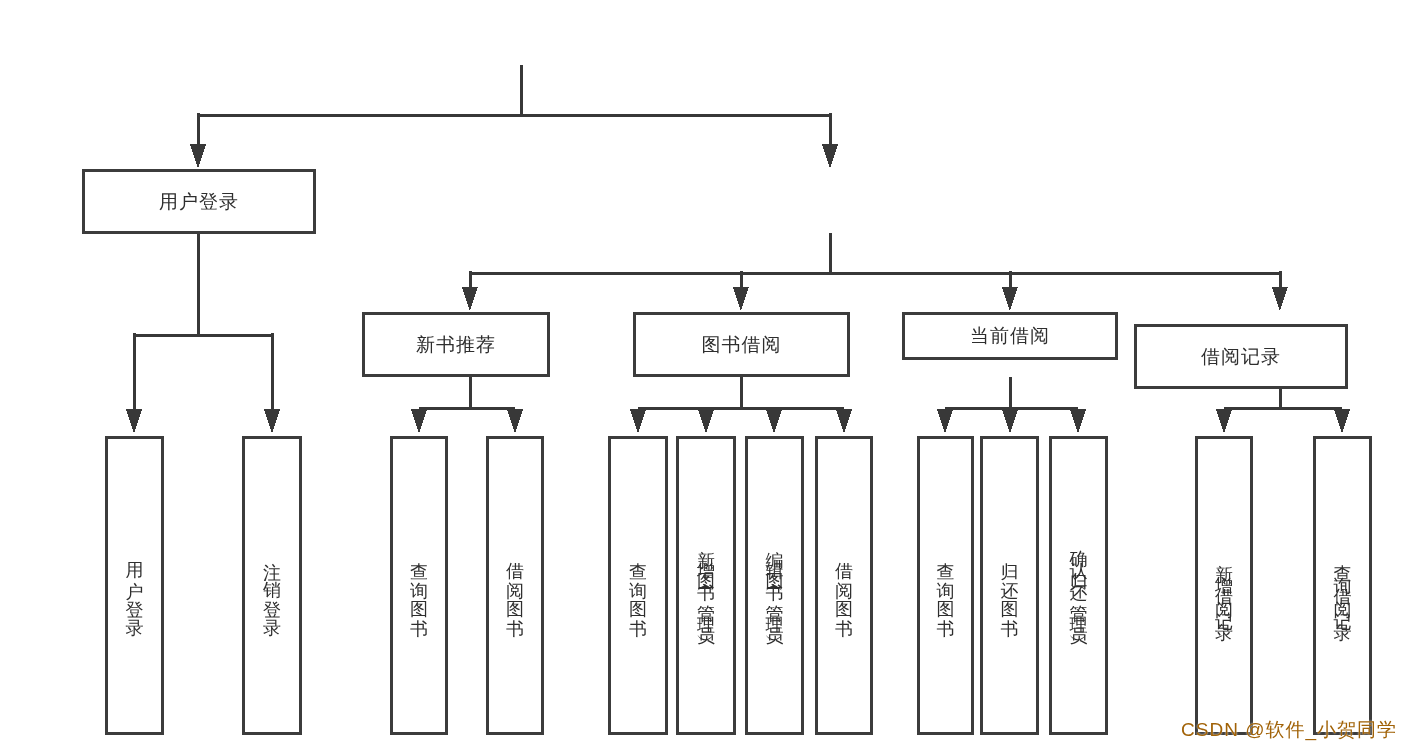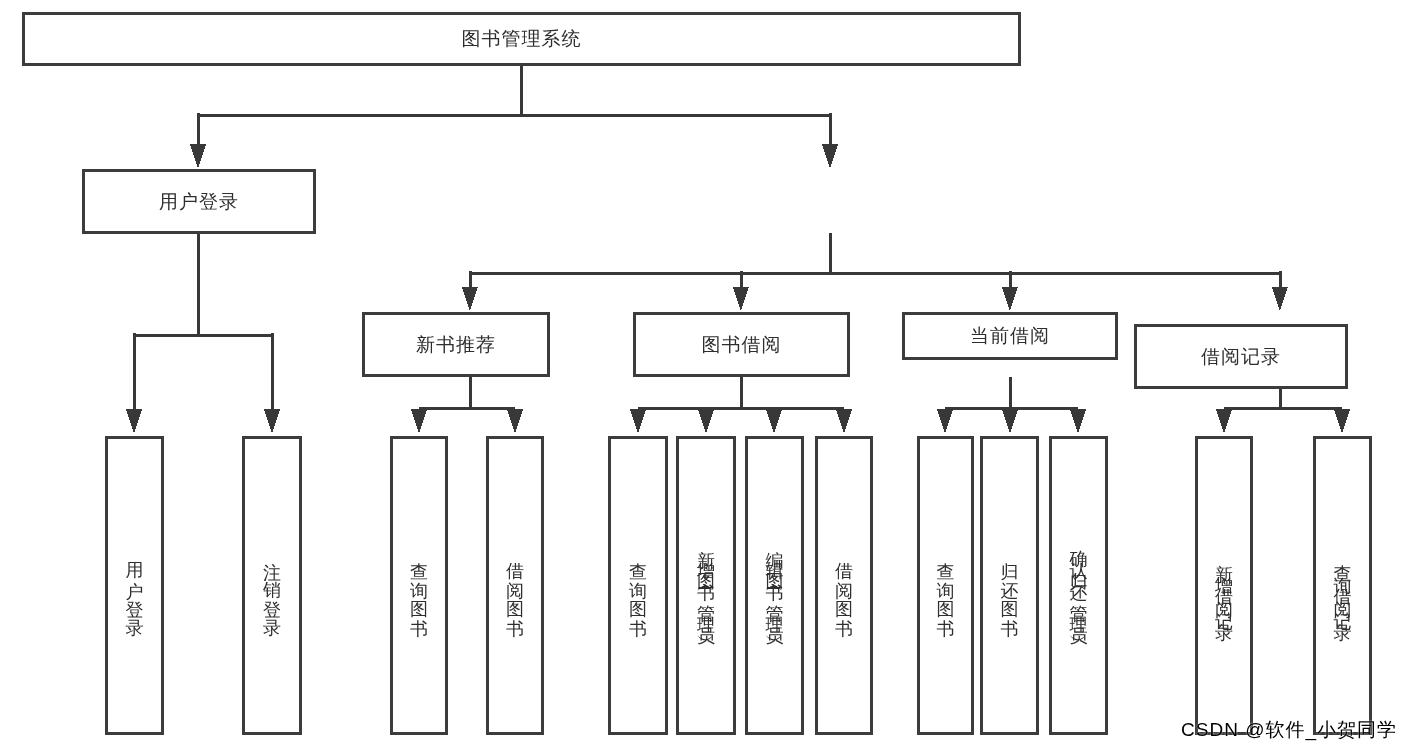--- a/index.html
+++ b/index.html
@@ -37,21 +37,21 @@
     line-height:1;
     white-space:nowrap;
   }
   .ls-loose{letter-spacing:19px;}
   .ls-med{letter-spacing:12px;}
   .ls-tight{letter-spacing:11px;}
   #watermark{
     position:absolute;
     right:8px;bottom:4px;
     font-size:19px;
-    color:#000000;
+    color:#a16207;
     letter-spacing:1px;
     z-index:3;
     text-shadow:0 0 2px #ffffff;
     margin-top:40px;
   }
 </style>
 </head>
 <body>
 
 <div id="canvas">
@@ -114,23 +114,20 @@
     </g>
 
     <g>
       <line x1="1280" y1="377" x2="1280" y2="409"></line>
       <line x1="1224" y1="408" x2="1342" y2="408"></line>
       <polygon points="1216,409 1232,409 1224,434" stroke="none"></polygon>
       <polygon points="1334,409 1350,409 1342,434" stroke="none"></polygon>
     </g>
   </svg>
 
-  <div class="hbox" style="left:22px;top:12px;width:999px;height:54px;">
-    <span>图书管理系统</span>
-  </div>
 
   <div class="hbox" style="left:82px;top:169px;width:234px;height:65px;">
     <span>用户登录</span>
   </div>
 
   <div class="hbox" style="left:362px;top:312px;width:188px;height:65px;">
     <span>新书推荐</span>
   </div>
   <div class="hbox" style="left:633px;top:312px;width:217px;height:65px;">
     <span>图书借阅</span>

